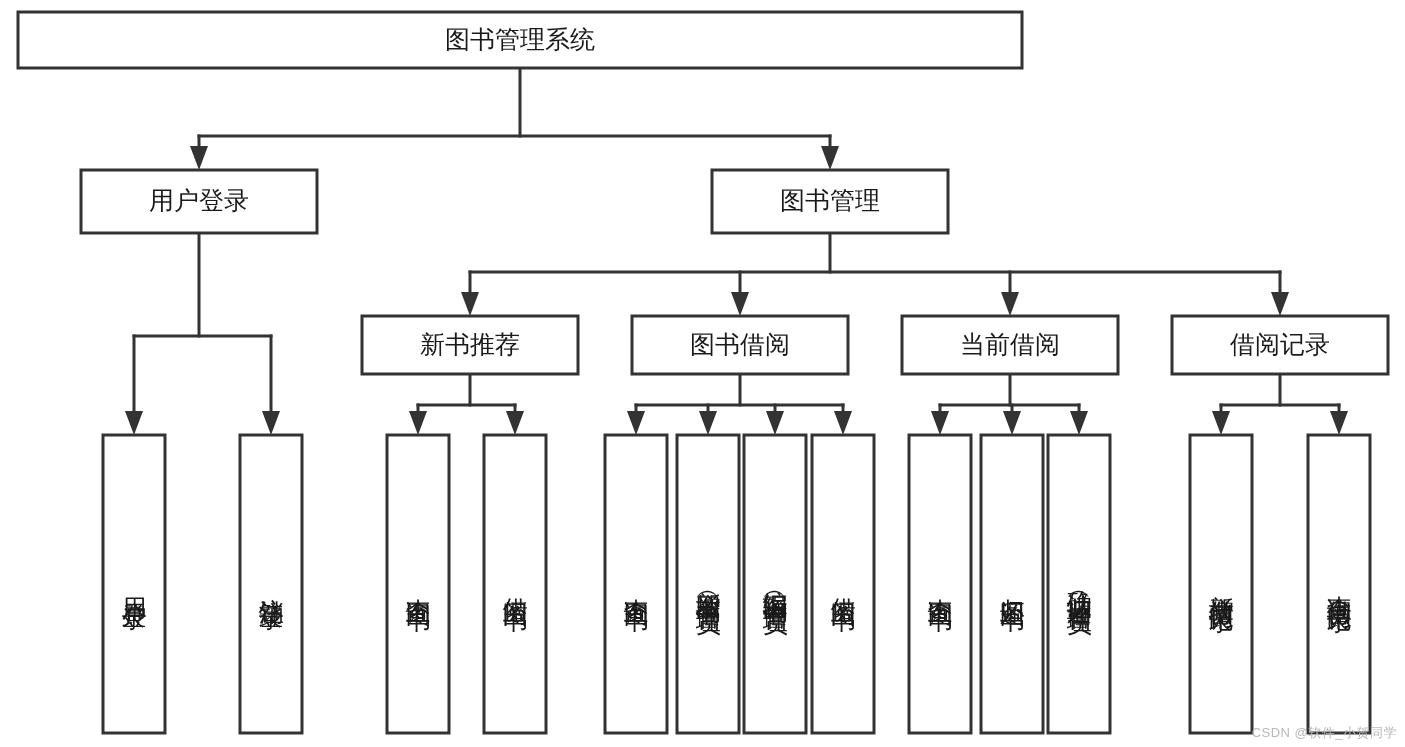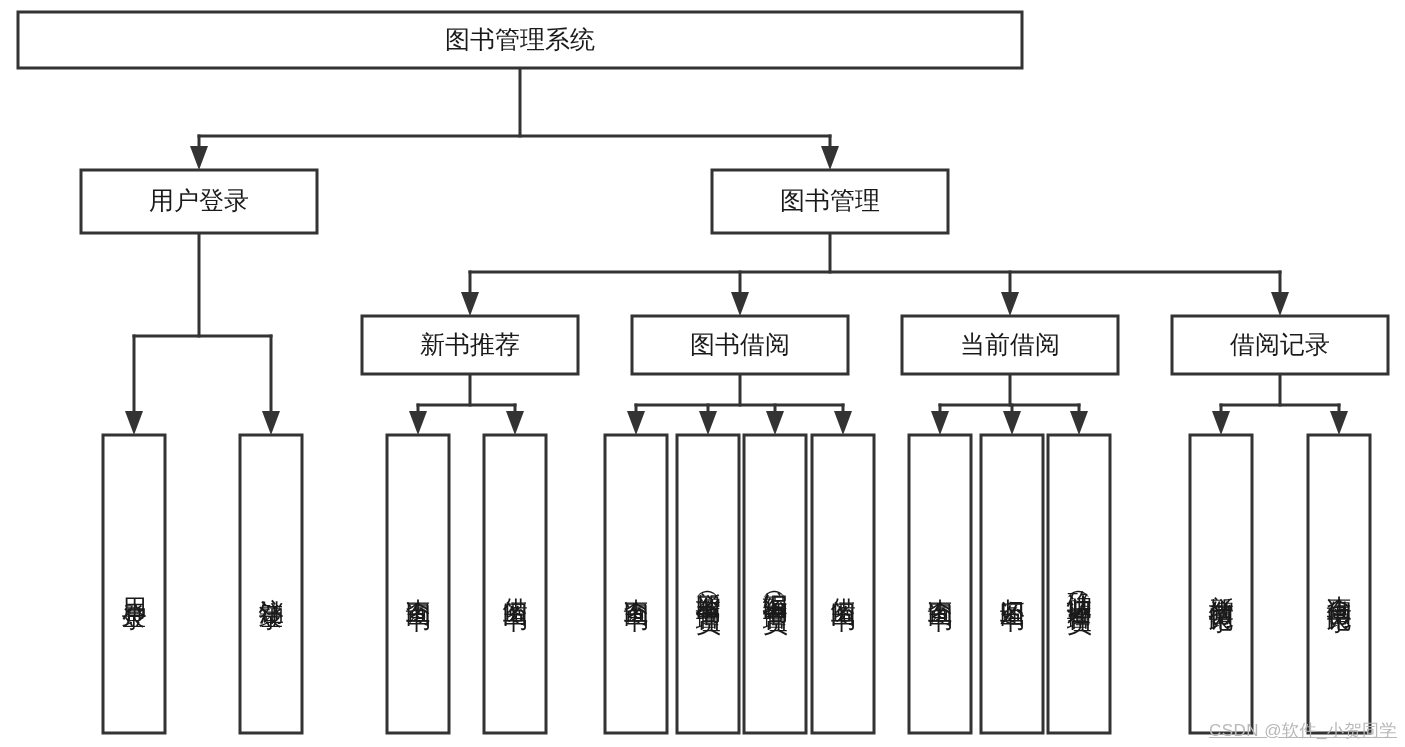--- a/index.html
+++ b/index.html
@@ -64,25 +64,24 @@
     justify-content: center;
     text-align: center;
     pointer-events: none;
     user-select: none;
   }
   .watermark {
     position: absolute;
     right: 8px;
     bottom: 5px;
     font-family: "Liberation Sans", "DejaVu Sans", sans-serif;
-    font-size: 17px;
+    font-size: 13px;
     color: #b8b8b8;
     letter-spacing: 0.5px;
     white-space: nowrap;
-    text-decoration: underline;
   }
 </style>
 </head>
 <body>
 
 <div id="diagram-root">
 
   <svg id="tree-svg" viewBox="0 0 1405 747">
     <g id="connector-layer">
         <line x1="520" y1="68" x2="520" y2="136" class="connector"></line>

